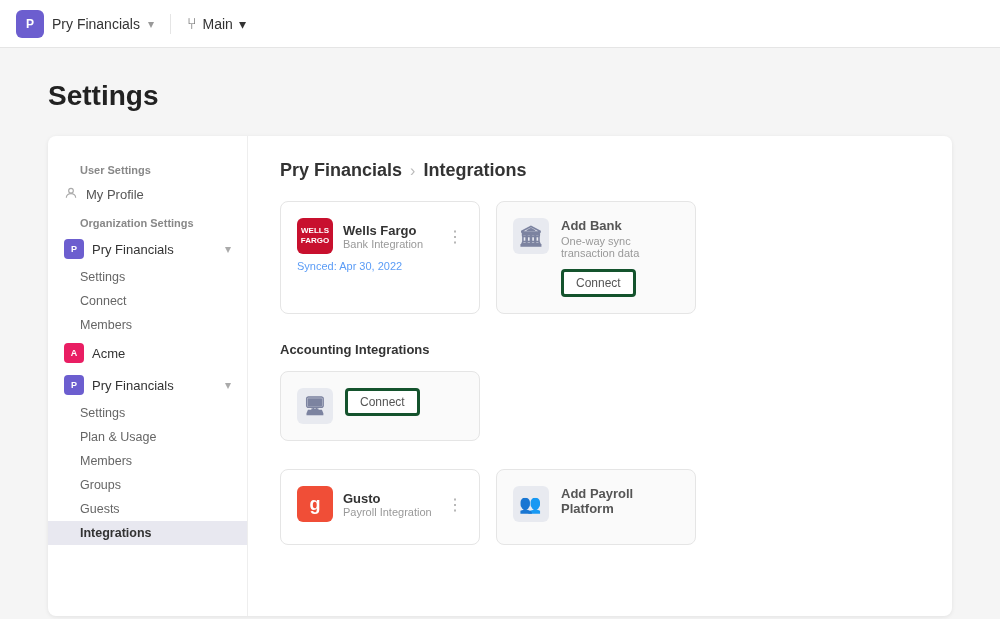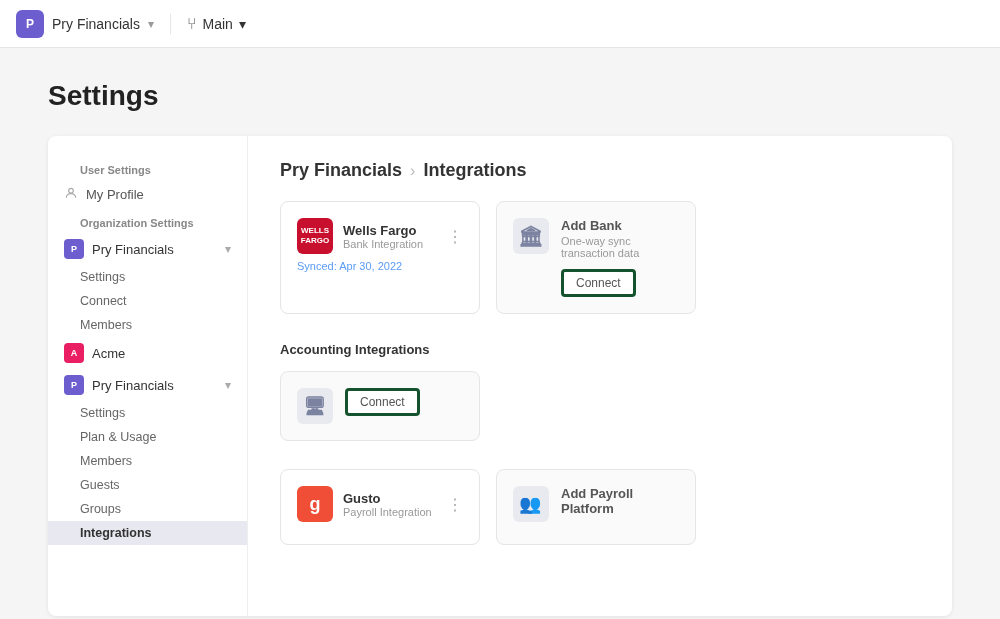--- a/index.html
+++ b/index.html
@@ -359,22 +359,22 @@
       </div>
 
       <div class="org-item">
         <div class="org-logo-pry">P</div>
         <span>Pry Financials</span>
         <span class="sidebar-item-chevron">▾</span>
       </div>
       <div class="sidebar-sub-item">Settings</div>
       <div class="sidebar-sub-item">Plan &amp; Usage</div>
       <div class="sidebar-sub-item">Members</div>
+      <div class="sidebar-sub-item">Groups</div>
       <div class="sidebar-sub-item">Guests</div>
-      <div class="sidebar-sub-item">Groups</div>
       <div class="sidebar-sub-item active">Integrations</div>
     </aside>
 
     <main class="main-content">
       <div class="breadcrumb">
         <span class="breadcrumb-item">Pry Financials</span>
         <span class="breadcrumb-sep">›</span>
         <span class="breadcrumb-current">Integrations</span>
       </div>
 

